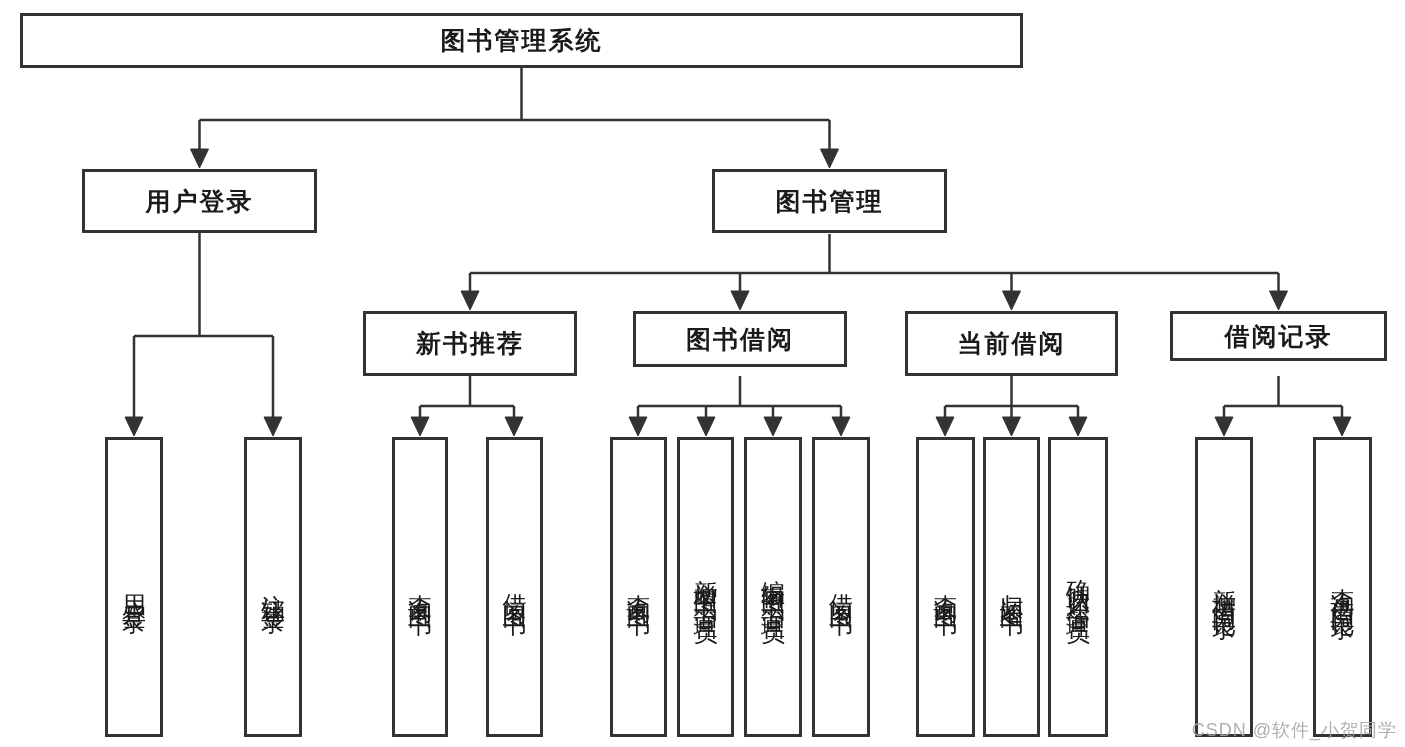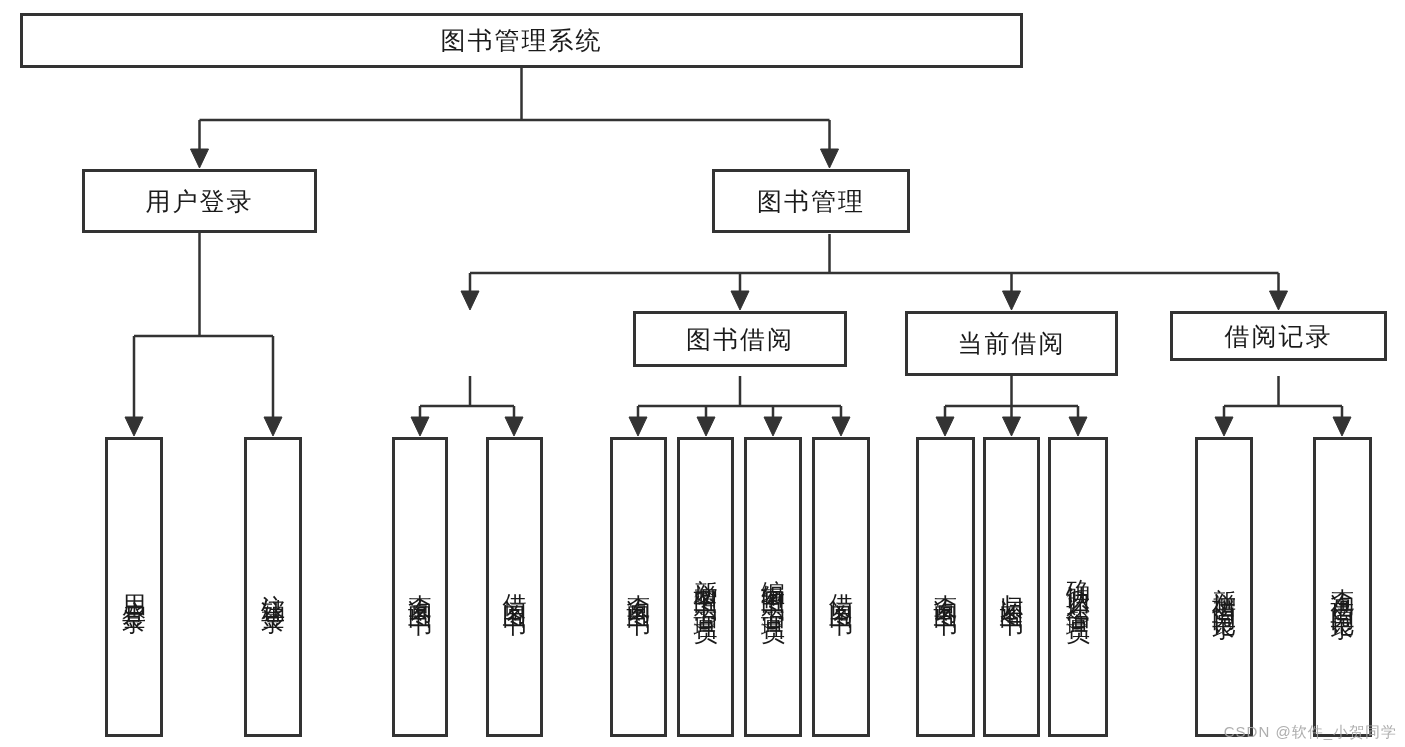--- a/index.html
+++ b/index.html
@@ -28,34 +28,35 @@
     background: #ffffff;
     display: flex;
     align-items: center;
     justify-content: center;
     color: #1a1a1a;
   }
   .h-node {
     font-size: 25px;
     letter-spacing: 2px;
     white-space: nowrap;
+    font-weight: bold;
   }
   .v-node .v-label {
     writing-mode: vertical-rl;
     text-orientation: mixed;
     font-size: 24px;
     letter-spacing: 6px;
     line-height: 1;
     color: #1a1a1a;
   }
   .watermark {
     position: absolute;
     right: 8px;
     bottom: 5px;
-    font-size: 15px;
+    font-size: 18px;
     letter-spacing: 1px;
     color: rgba(165,165,165,0.9);
     white-space: nowrap;
     z-index: 5;
     margin-left: 17px;
   }
 </style>
 </head>
 <body>
 
@@ -76,22 +77,23 @@
       M134 436 l-9 -19 h18 Z  M273 436 l-9 -19 h18 Z
       M420 436 l-9 -19 h18 Z  M514 436 l-9 -19 h18 Z
       M638 436 l-9 -19 h18 Z  M706 436 l-9 -19 h18 Z  M773 436 l-9 -19 h18 Z  M841 436 l-9 -19 h18 Z
       M945 436 l-9 -19 h18 Z  M1011.5 436 l-9 -19 h18 Z  M1078 436 l-9 -19 h18 Z
       M1224 436 l-9 -19 h18 Z  M1342 436 l-9 -19 h18 Z"></path>
   </svg>
 
   <div class="node h-node" style="left:20px; top:13px; width:1003px; height:55px;">图书管理系统</div>
 
   <div class="node h-node" style="left:82px; top:169px; width:235px; height:64px;">用户登录</div>
-  <div class="node h-node" style="left:712px; top:169px; width:198px; height:64px;">图书管理</div>
+  <div class="node h-node" style="left:712px; top:169px; width:235px; height:64px;">图书管理</div>
 
+  <div class="node h-node" style="left:363px; top:311px; width:214px; height:65px;">新书推荐</div>
   <div class="node h-node" style="left:633px; top:311px; width:214px; height:56px;">图书借阅</div>
   <div class="node h-node" style="left:905px; top:311px; width:213px; height:65px;">当前借阅</div>
   <div class="node h-node" style="left:1170px; top:311px; width:217px; height:50px;">借阅记录</div>
 
   <div class="node v-node" style="left:105px; top:437px; width:58px; height:300px;">
     <span class="v-label">用户登录</span>
   </div>
   <div class="node v-node" style="left:244px; top:437px; width:58px; height:300px;">
     <span class="v-label">注销登录</span>
   </div>

